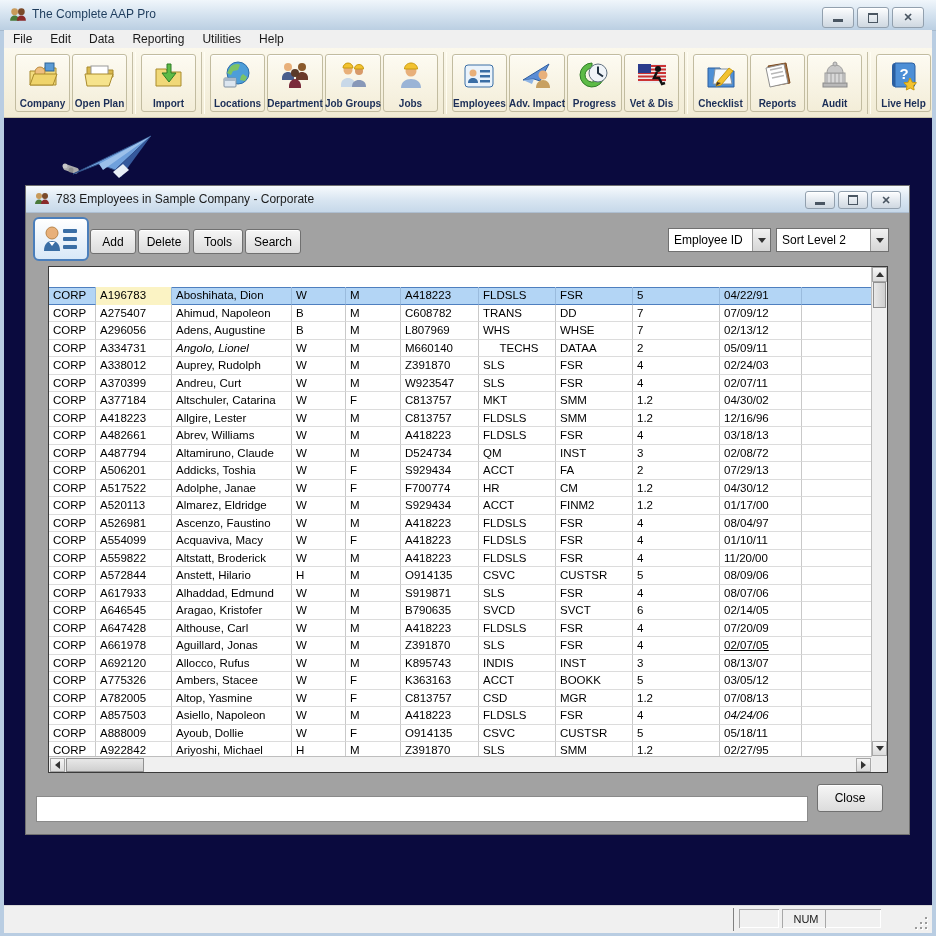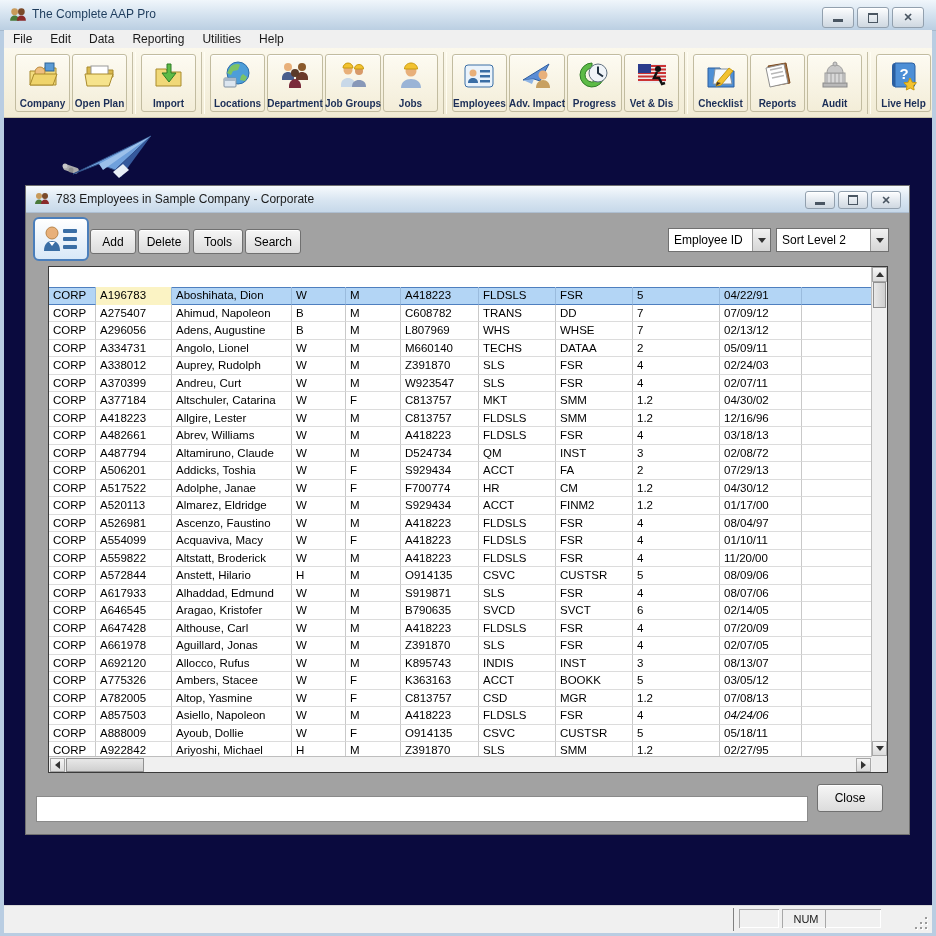--- a/index.html
+++ b/index.html
@@ -404,25 +404,25 @@
               <div class="gcell" style="width: 78px;">L807969</div>
               <div class="gcell" style="width: 77px;">WHS</div>
               <div class="gcell" style="width: 77px;">WHSE</div>
               <div class="gcell" style="width: 87px;">7</div>
               <div class="gcell" style="width: 82px;">02/13/12</div>
               <div class="gcell" style="width: 70px;"></div>
             </div>
             <div class="grow">
               <div class="gcell" style="width: 47px;">CORP</div>
               <div class="gcell" style="width: 76px;">A334731</div>
-              <div class="gcell" style="width: 120px;">Angolo, Lionel</div>
+              <div class="gcell" style="width: 120px; font-style: italic;">Angolo, Lionel</div>
               <div class="gcell" style="width: 54px;">W</div>
               <div class="gcell" style="width: 55px;">M</div>
               <div class="gcell" style="width: 78px;">M660140</div>
-              <div class="gcell" style="width: 77px;">TECHS</div>
+              <div class="gcell" style="width: 77px; text-align: center;">TECHS</div>
               <div class="gcell" style="width: 77px;">DATAA</div>
               <div class="gcell" style="width: 87px;">2</div>
               <div class="gcell" style="width: 82px;">05/09/11</div>
               <div class="gcell" style="width: 70px;"></div>
             </div>
             <div class="grow">
               <div class="gcell" style="width: 47px;">CORP</div>
               <div class="gcell" style="width: 76px;">A338012</div>
               <div class="gcell" style="width: 120px;">Auprey, Rudolph</div>
               <div class="gcell" style="width: 54px;">W</div>
@@ -632,21 +632,21 @@
             <div class="grow">
               <div class="gcell" style="width: 47px;">CORP</div>
               <div class="gcell" style="width: 76px;">A661978</div>
               <div class="gcell" style="width: 120px;">Aguillard, Jonas</div>
               <div class="gcell" style="width: 54px;">W</div>
               <div class="gcell" style="width: 55px;">M</div>
               <div class="gcell" style="width: 78px;">Z391870</div>
               <div class="gcell" style="width: 77px;">SLS</div>
               <div class="gcell" style="width: 77px;">FSR</div>
               <div class="gcell" style="width: 87px;">4</div>
-              <div class="gcell" style="width: 82px;">02/07/05</div>
+              <div class="gcell" style="width: 82px; text-decoration: underline;">02/07/05</div>
               <div class="gcell" style="width: 70px;"></div>
             </div>
             <div class="grow">
               <div class="gcell" style="width: 47px;">CORP</div>
               <div class="gcell" style="width: 76px;">A692120</div>
               <div class="gcell" style="width: 120px;">Allocco, Rufus</div>
               <div class="gcell" style="width: 54px;">W</div>
               <div class="gcell" style="width: 55px;">M</div>
               <div class="gcell" style="width: 78px;">K895743</div>
               <div class="gcell" style="width: 77px;">INDIS</div>

